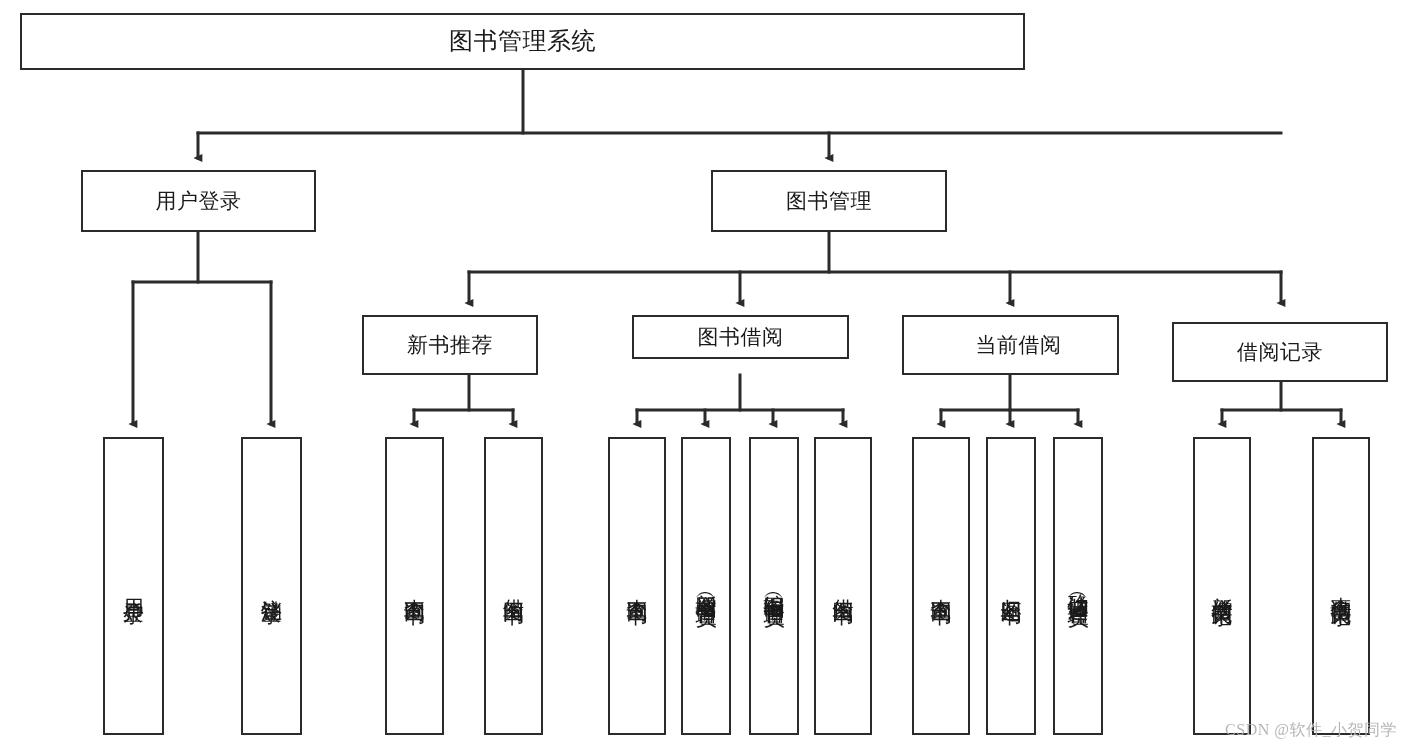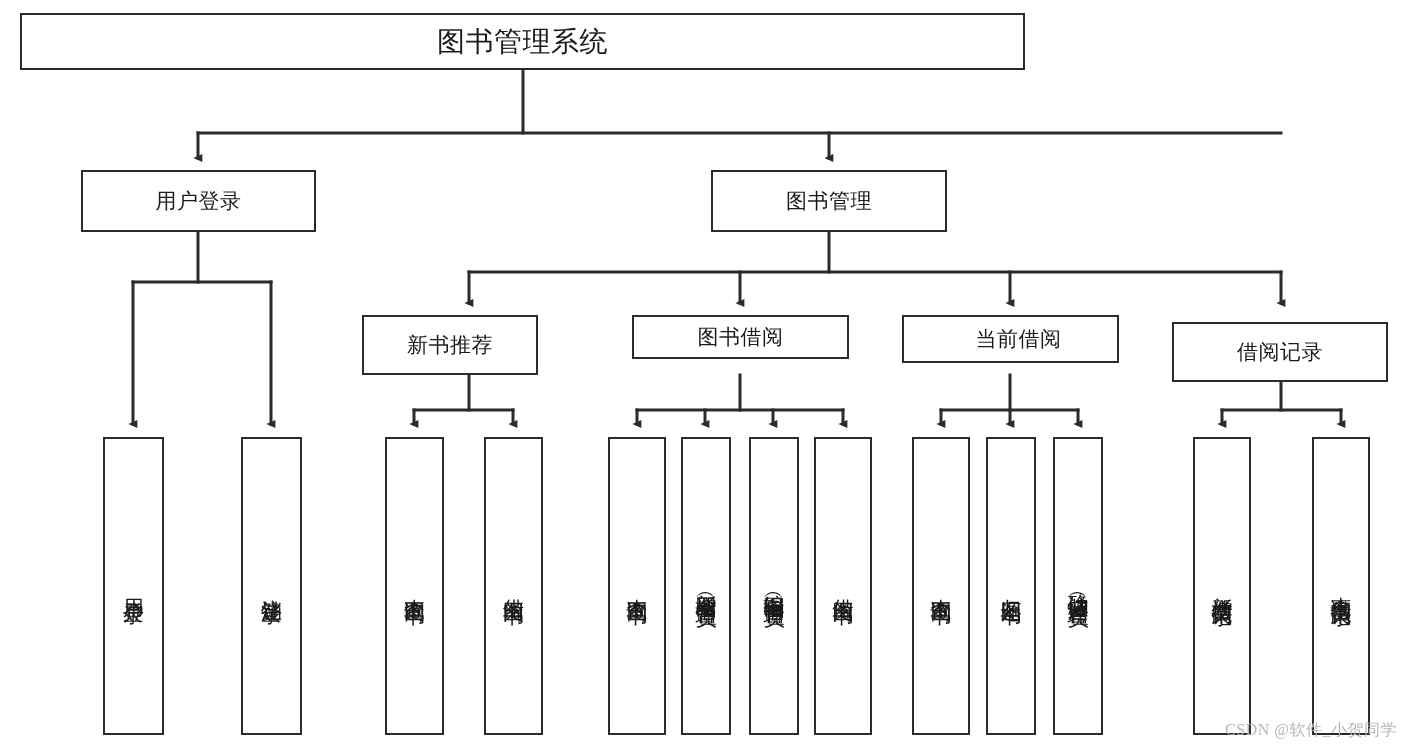--- a/index.html
+++ b/index.html
@@ -43,21 +43,21 @@
     text-align: center;
     line-height: 1.18;
     letter-spacing: 0.5px;
   }
   
   .node.horiz .lbl {
     font-size: 21px;
     white-space: nowrap;
   }
   .node.root .lbl {
-    font-size: 28px;
+    font-size: 24px;
   }
   
   .node.vert {
     align-items: center;
     justify-content: center;
     padding: 6px 0;
   }
   .node.vert .lbl {
     writing-mode: vertical-rl;
     text-orientation: upright;
@@ -146,21 +146,21 @@
   </div>
 
   <div class="node horiz" style="left:362px; top:315px; width:176px; height:60px;">
     <span class="lbl">新书推荐</span>
   </div>
 
   <div class="node horiz" style="left:632px; top:315px; width:217px; height:44px;">
     <span class="lbl">图书借阅</span>
   </div>
 
-  <div class="node horiz" style="left:902px; top:315px; width:217px; height:48px;padding-left:16px;">
+  <div class="node horiz" style="left:902px; top:315px; width:217px; height:60px;padding-left:16px;">
     <span class="lbl">当前借阅</span>
   </div>
 
   <div class="node horiz" style="left:1172px; top:322px; width:216px; height:60px;">
     <span class="lbl">借阅记录</span>
   </div>
 
   <div class="node vert" style="left:103px; top:437px; width:61px; height:298px;">
     <span class="lbl">用户登录</span>
   </div>

